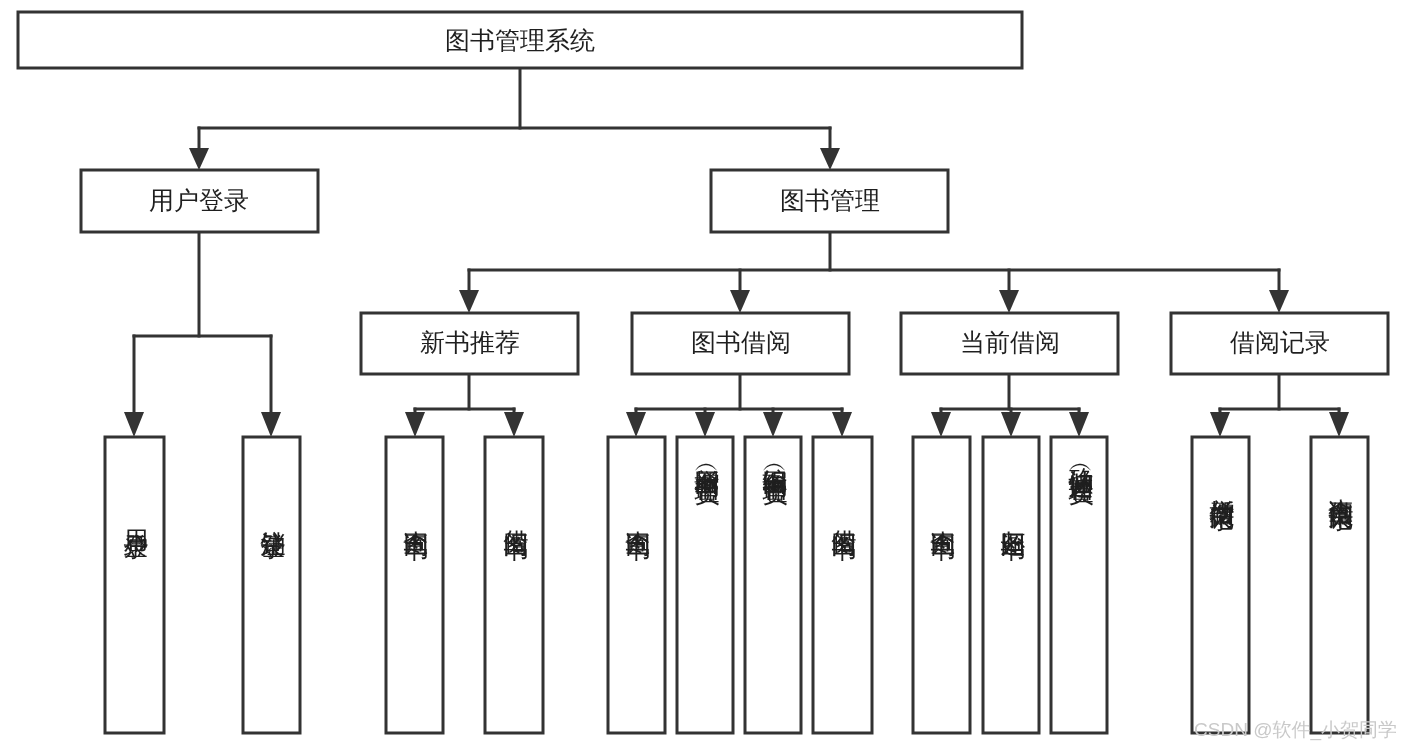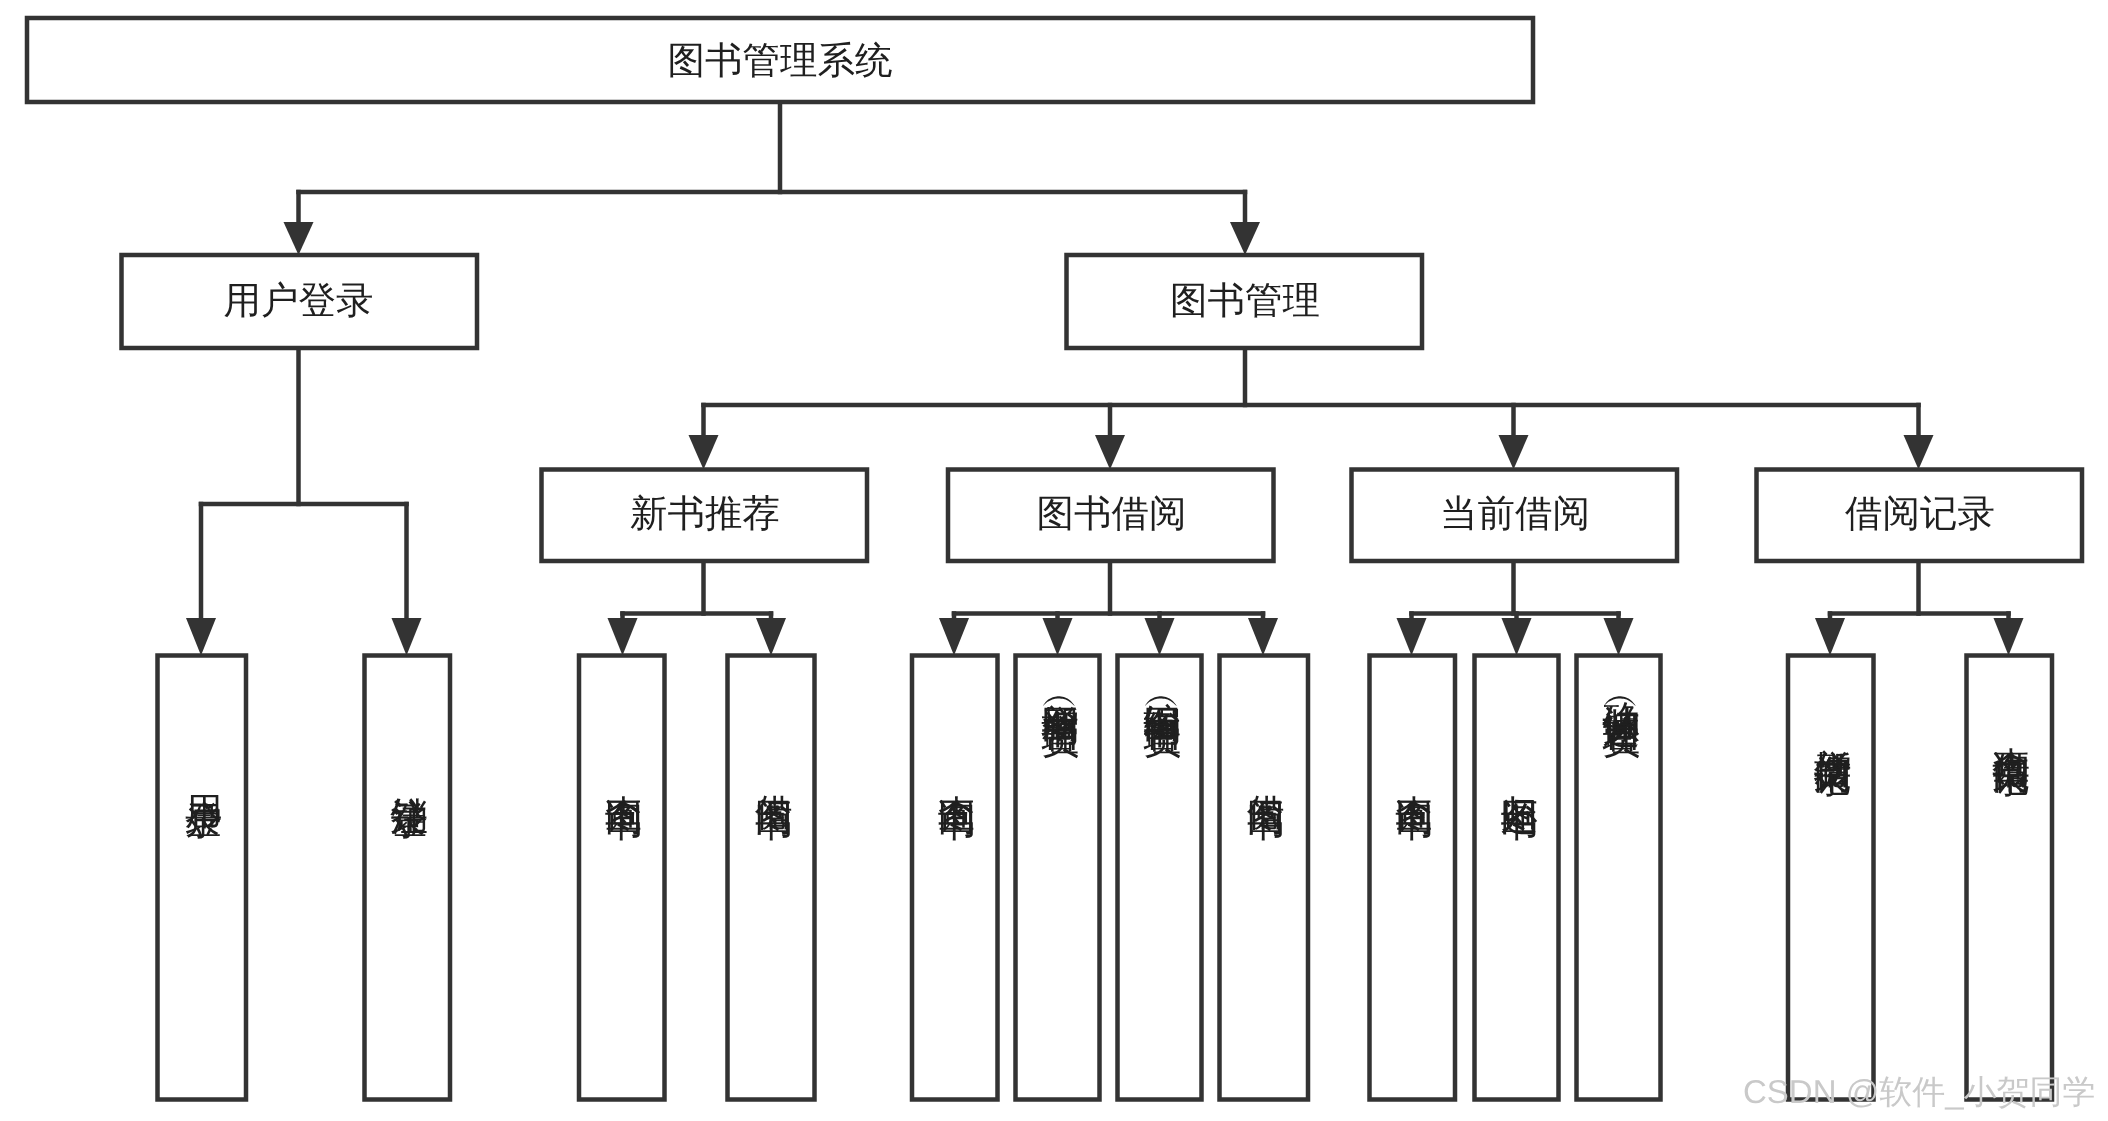--- a/index.html
+++ b/index.html
@@ -54,21 +54,21 @@
     writing-mode: vertical-rl;
     text-orientation: upright;
     letter-spacing: 2px;
     dominant-baseline: middle;
   }
   .watermark {
     position: absolute;
     right: 8px;
     bottom: 4px;
     font-family: "Liberation Sans", "DejaVu Sans", sans-serif;
-    font-size: 22px;
+    font-size: 19px;
     color: #c9c9c9;
     white-space: nowrap;
     pointer-events: none;
     user-select: none;
     text-align: center;
   }
 </style>
 </head>
 <body>
 

